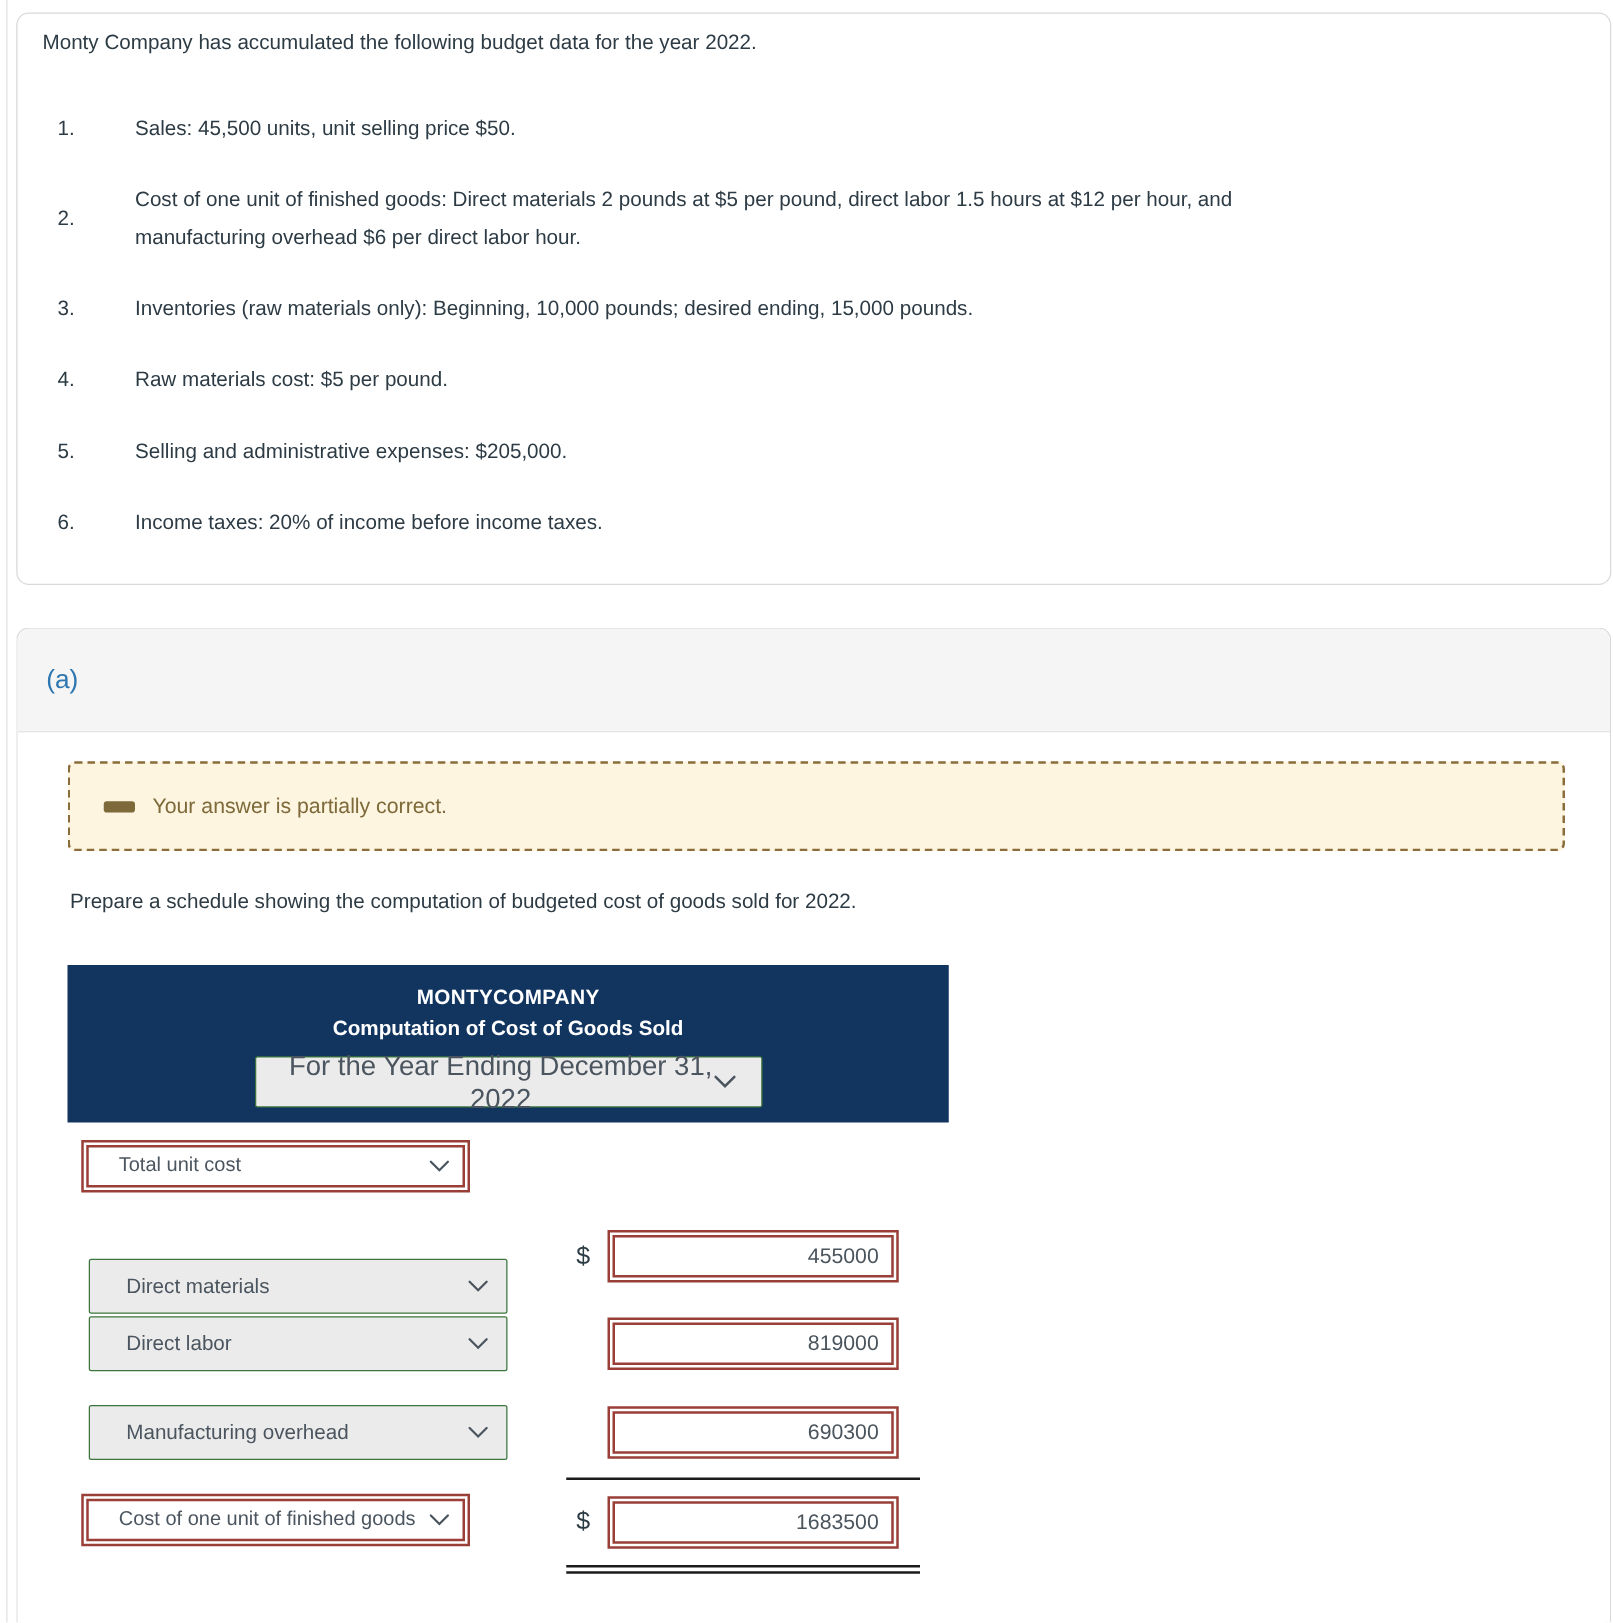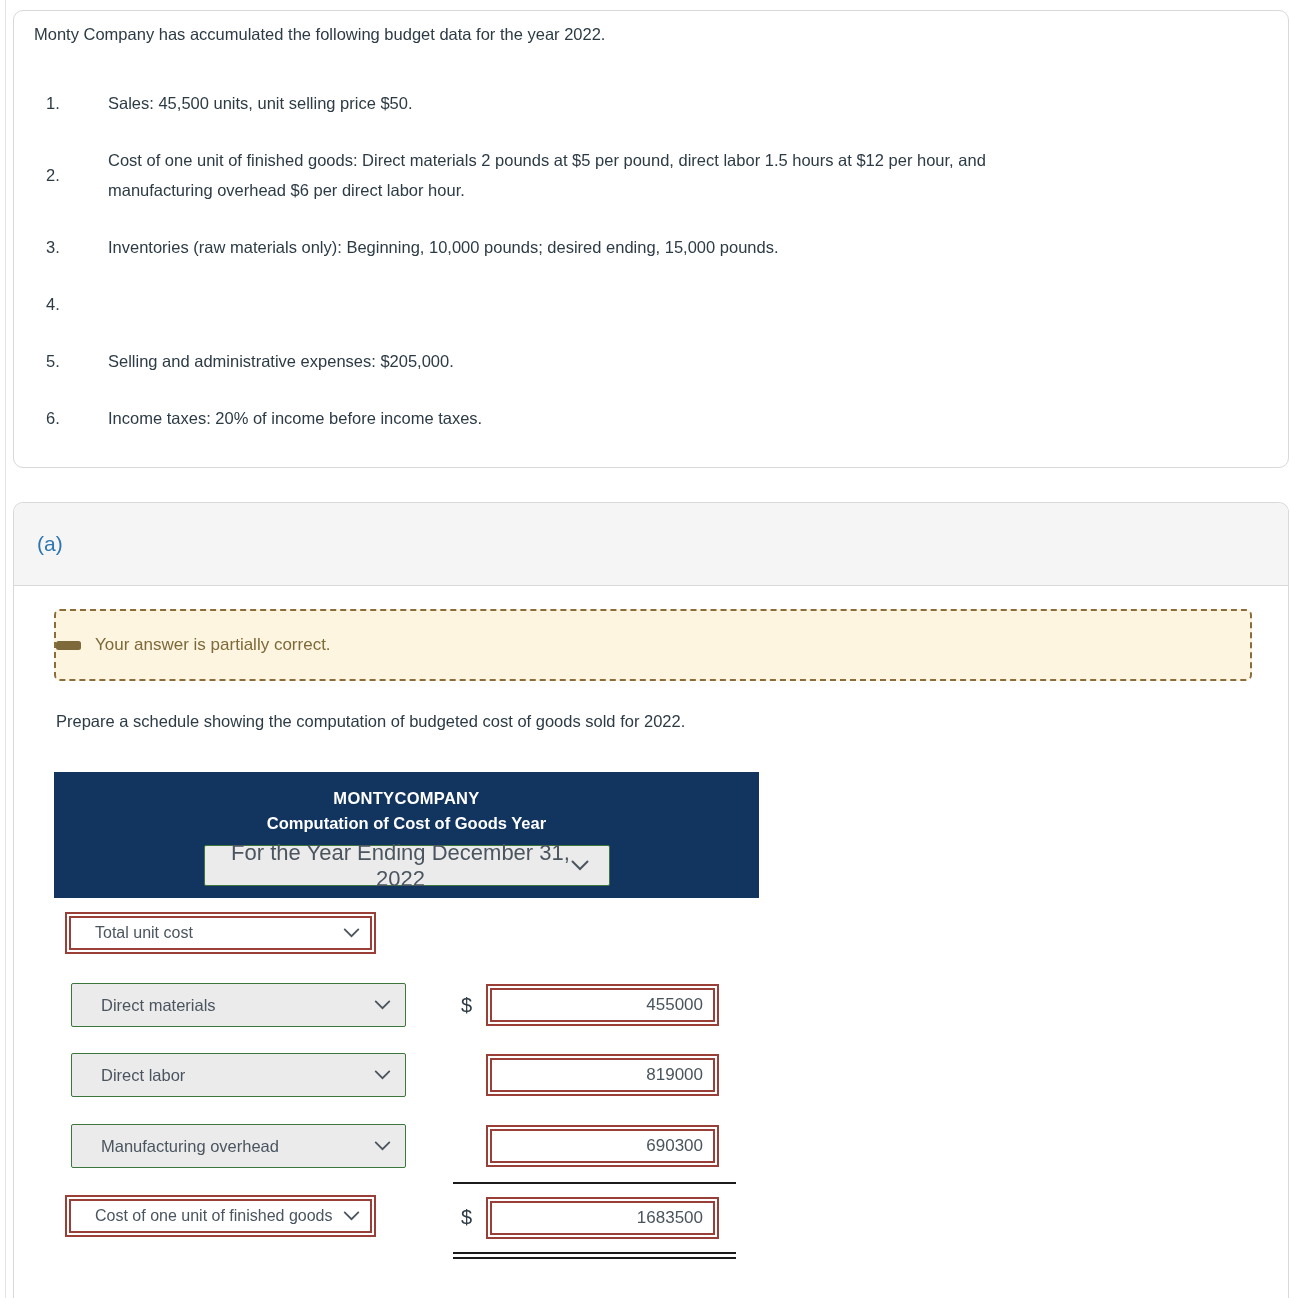--- a/index.html
+++ b/index.html
@@ -21,21 +21,21 @@
   
   .card2 { left:13px; top:502px; width:1276px; height:796px; border-radius:10px 10px 0 0; border-bottom:none; }
   .card2-head {
     height:83px; background:#f5f5f5; border-bottom:1px solid #d9d9d9;
     border-radius:10px 10px 0 0; display:flex; align-items:center; padding-left:23px;
     box-sizing:border-box; font-size:21px; color:#2d76b0;
   }
   .warnbox {
     position:absolute; left:40px; top:106px; width:1198px; height:72px; box-sizing:border-box;
     border:2px dashed #8a6d3b; border-radius:6px; background:#fdf5e0;
-    display:flex; align-items:center; 
+    display:flex; align-items:center; padding-left:27px;
   }
   .dash-icon { flex:none; width:25px; height:9px; background:#7d6939; border-radius:2.5px; margin-right:14px; }
   .warntext { font-size:17px; color:#7d6939; }
   .instruction { position:absolute; left:42px; top:206px; margin:0; font-size:16.5px; line-height:24px; }
 
   .navybox {
     position:absolute; left:40px; top:269px; width:705px; height:126px; box-sizing:border-box;
     background:#123560; color:#fff; text-align:center; padding-top:14px;
   }
   .navy-company { font-size:16.5px; font-weight:bold; line-height:24px; letter-spacing:.3px; }
@@ -97,20 +97,24 @@
     </div>
     <div class="prow">
       <div class="pnum">3.</div>
       <div class="ptext">
           <div>Inventories (raw materials only): Beginning, 10,000 pounds; desired ending, 15,000 pounds.</div>
           <div></div>
         </div>
     </div>
     <div class="prow">
       <div class="pnum">4.</div>
+      <div class="ptext">
+          <div>Raw materials cost: $5 per pound.</div>
+          <div></div>
+        </div>
     </div>
     <div class="prow">
       <div class="pnum">5.</div>
       <div class="ptext">
           <div>Selling and administrative expenses: $205,000.</div>
           <div></div>
         </div>
     </div>
     <div class="prow">
       <div class="pnum">6.</div>
@@ -130,21 +134,21 @@
 
   <div class="warnbox">
     <span class="dash-icon"></span>
     <span class="warntext">Your answer is partially correct.</span>
   </div>
 
   <p class="instruction">Prepare a schedule showing the computation of budgeted cost of goods sold for 2022.</p>
 
   <div class="navybox">
     <div class="navy-company">MONTYCOMPANY</div>
-    <div class="navy-stmt">Computation of Cost of Goods Year</div>
+    <div class="navy-stmt">Computation of Cost of Goods Sold</div>
     <div class="period-select">
       <span>For the Year Ending December 31, 2022</span>
       <span class="chev">
         <svg width="18" height="11" viewBox="0 0 18 11">
             <path d="M1.5 1.5l7.5 7.5 7.5-7.5" fill="none" stroke="currentColor" stroke-width="2" stroke-linecap="round"></path>
           </svg>
       </span>
     </div>
   </div>
 
@@ -152,21 +156,21 @@
     <div class="rinner">
       <span>Total unit cost</span>
       <span class="chev">
         <svg width="17" height="10" viewBox="0 0 18 11">
             <path d="M1.5 1.5l7.5 7.5 7.5-7.5" fill="none" stroke="currentColor" stroke-width="2" stroke-linecap="round"></path>
           </svg>
       </span>
     </div>
   </div>
 
-  <div class="greensel" style="left:57px; top:480px;">
+  <div class="greensel" style="left:57px; top:504px;">
     <span>Direct materials</span>
     <span class="chev">
       <svg width="17" height="10" viewBox="0 0 18 11">
           <path d="M1.5 1.5l7.5 7.5 7.5-7.5" fill="none" stroke="currentColor" stroke-width="2" stroke-linecap="round"></path>
         </svg>
     </span>
   </div>
   <span class="dollar" style="left:447px; top:489px;">$</span>
   <div class="redwrap inputwrap" style="left:472px; top:481px;">
     <div class="rinner">455000</div>

